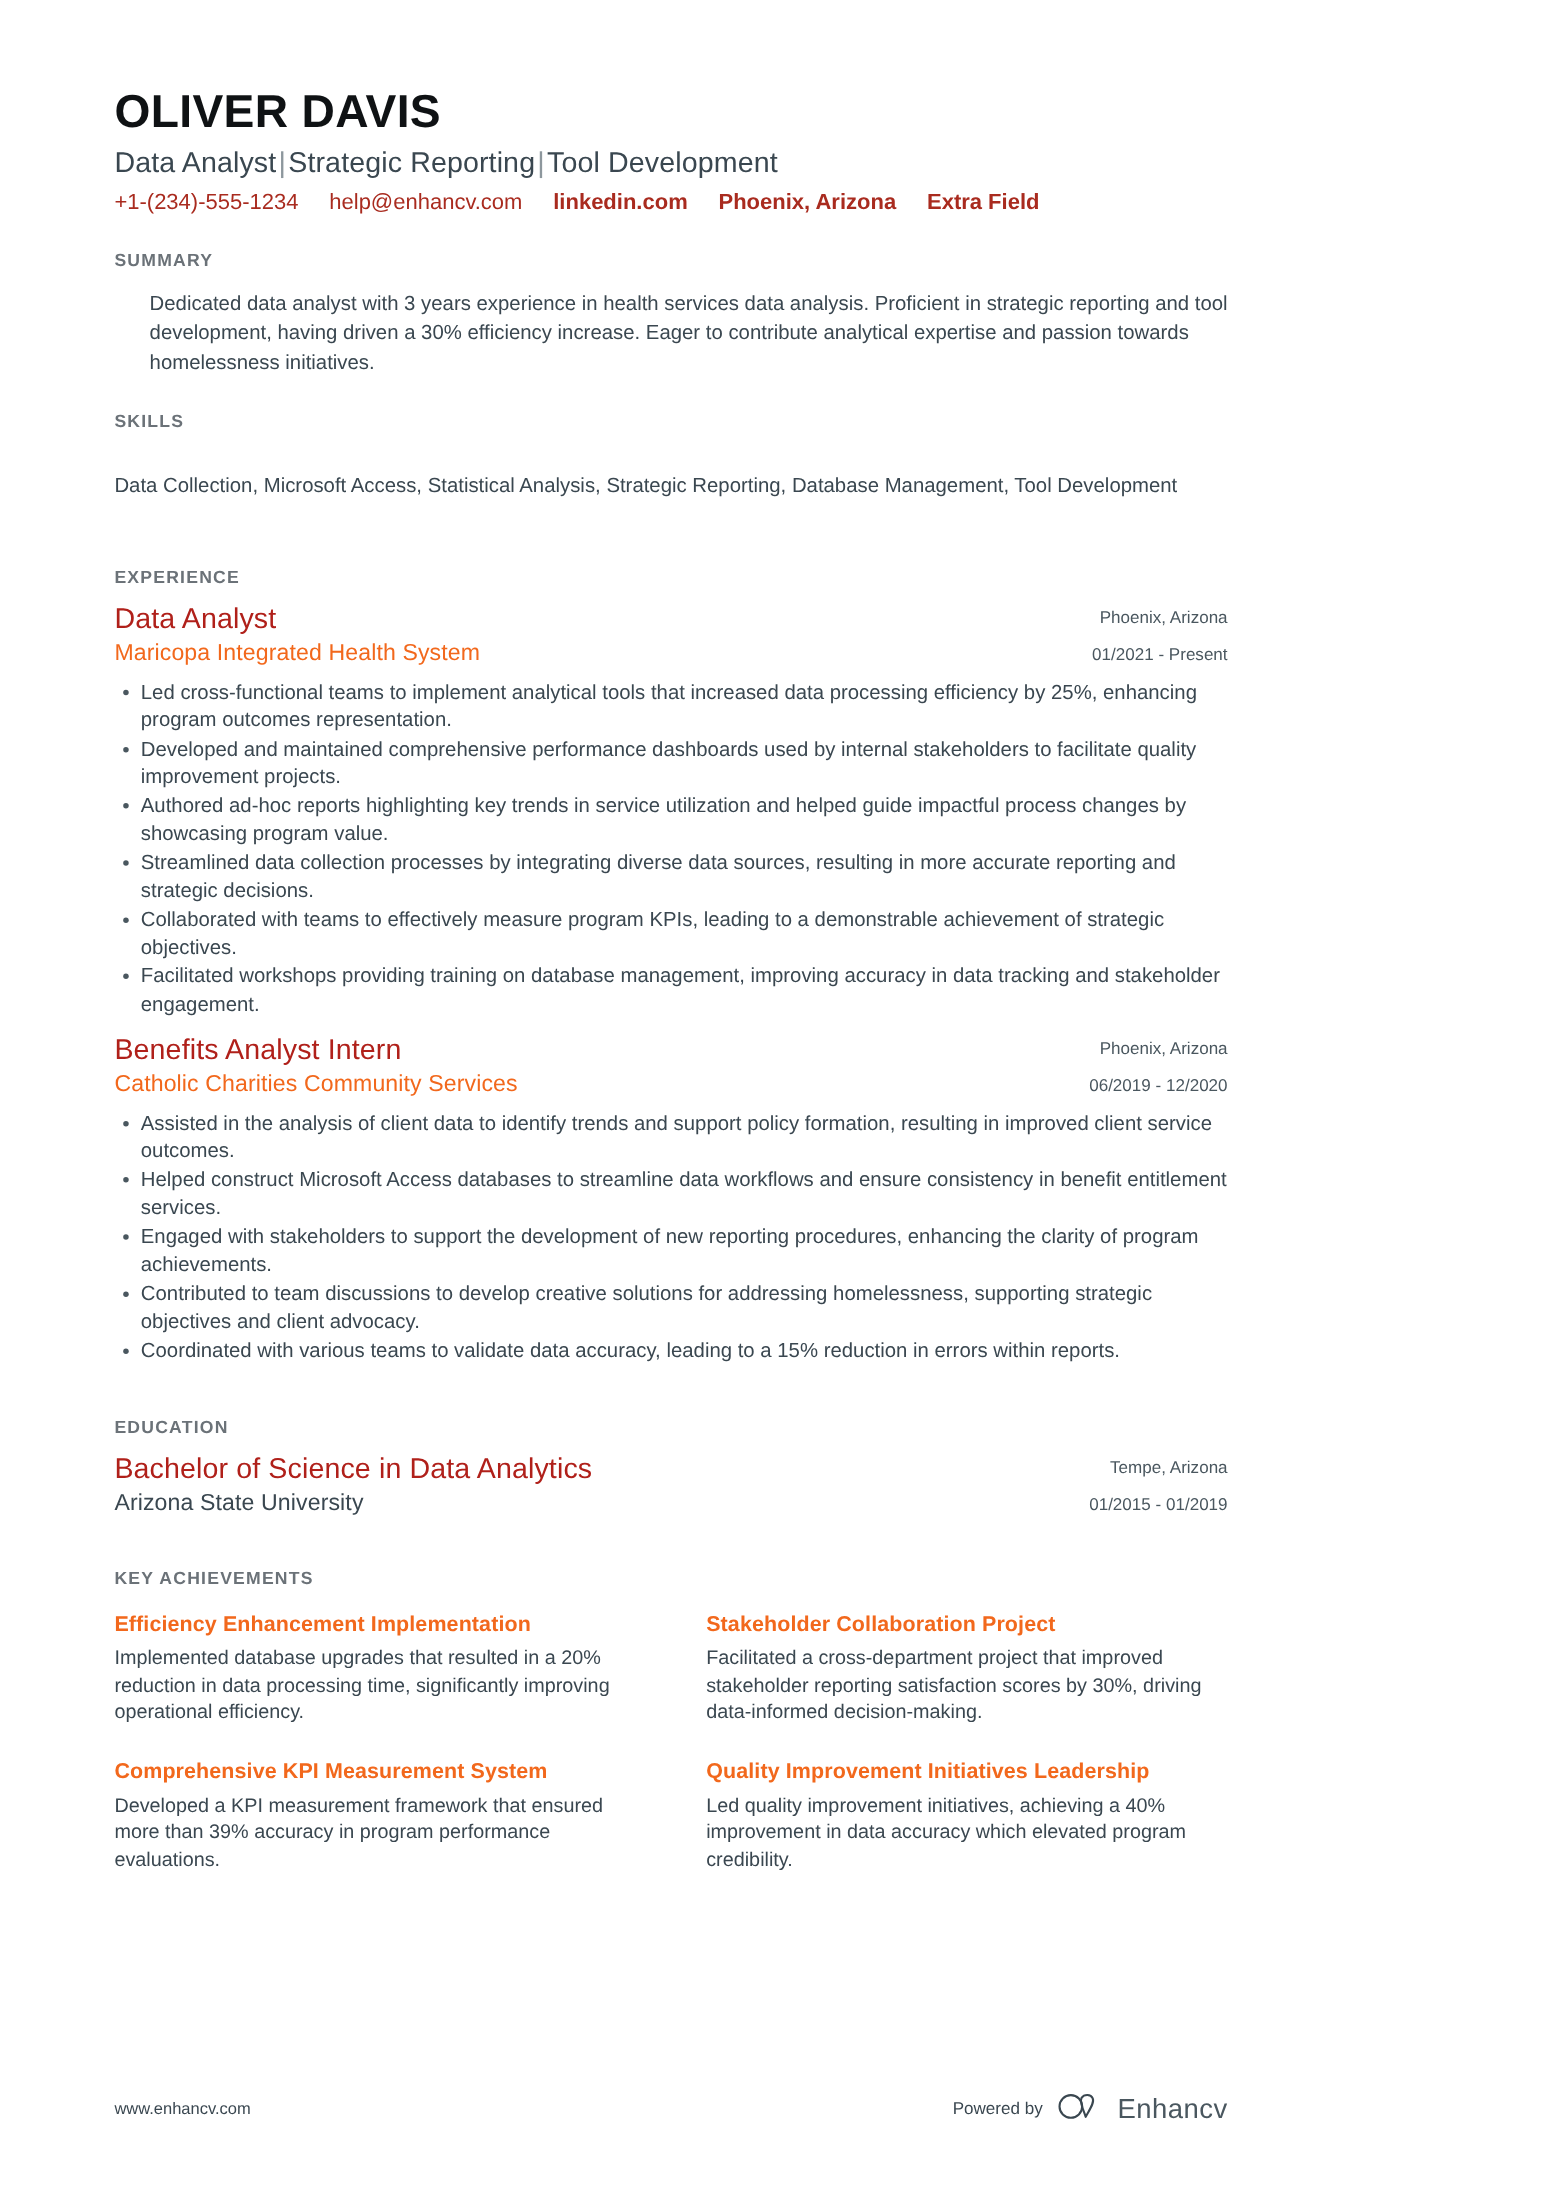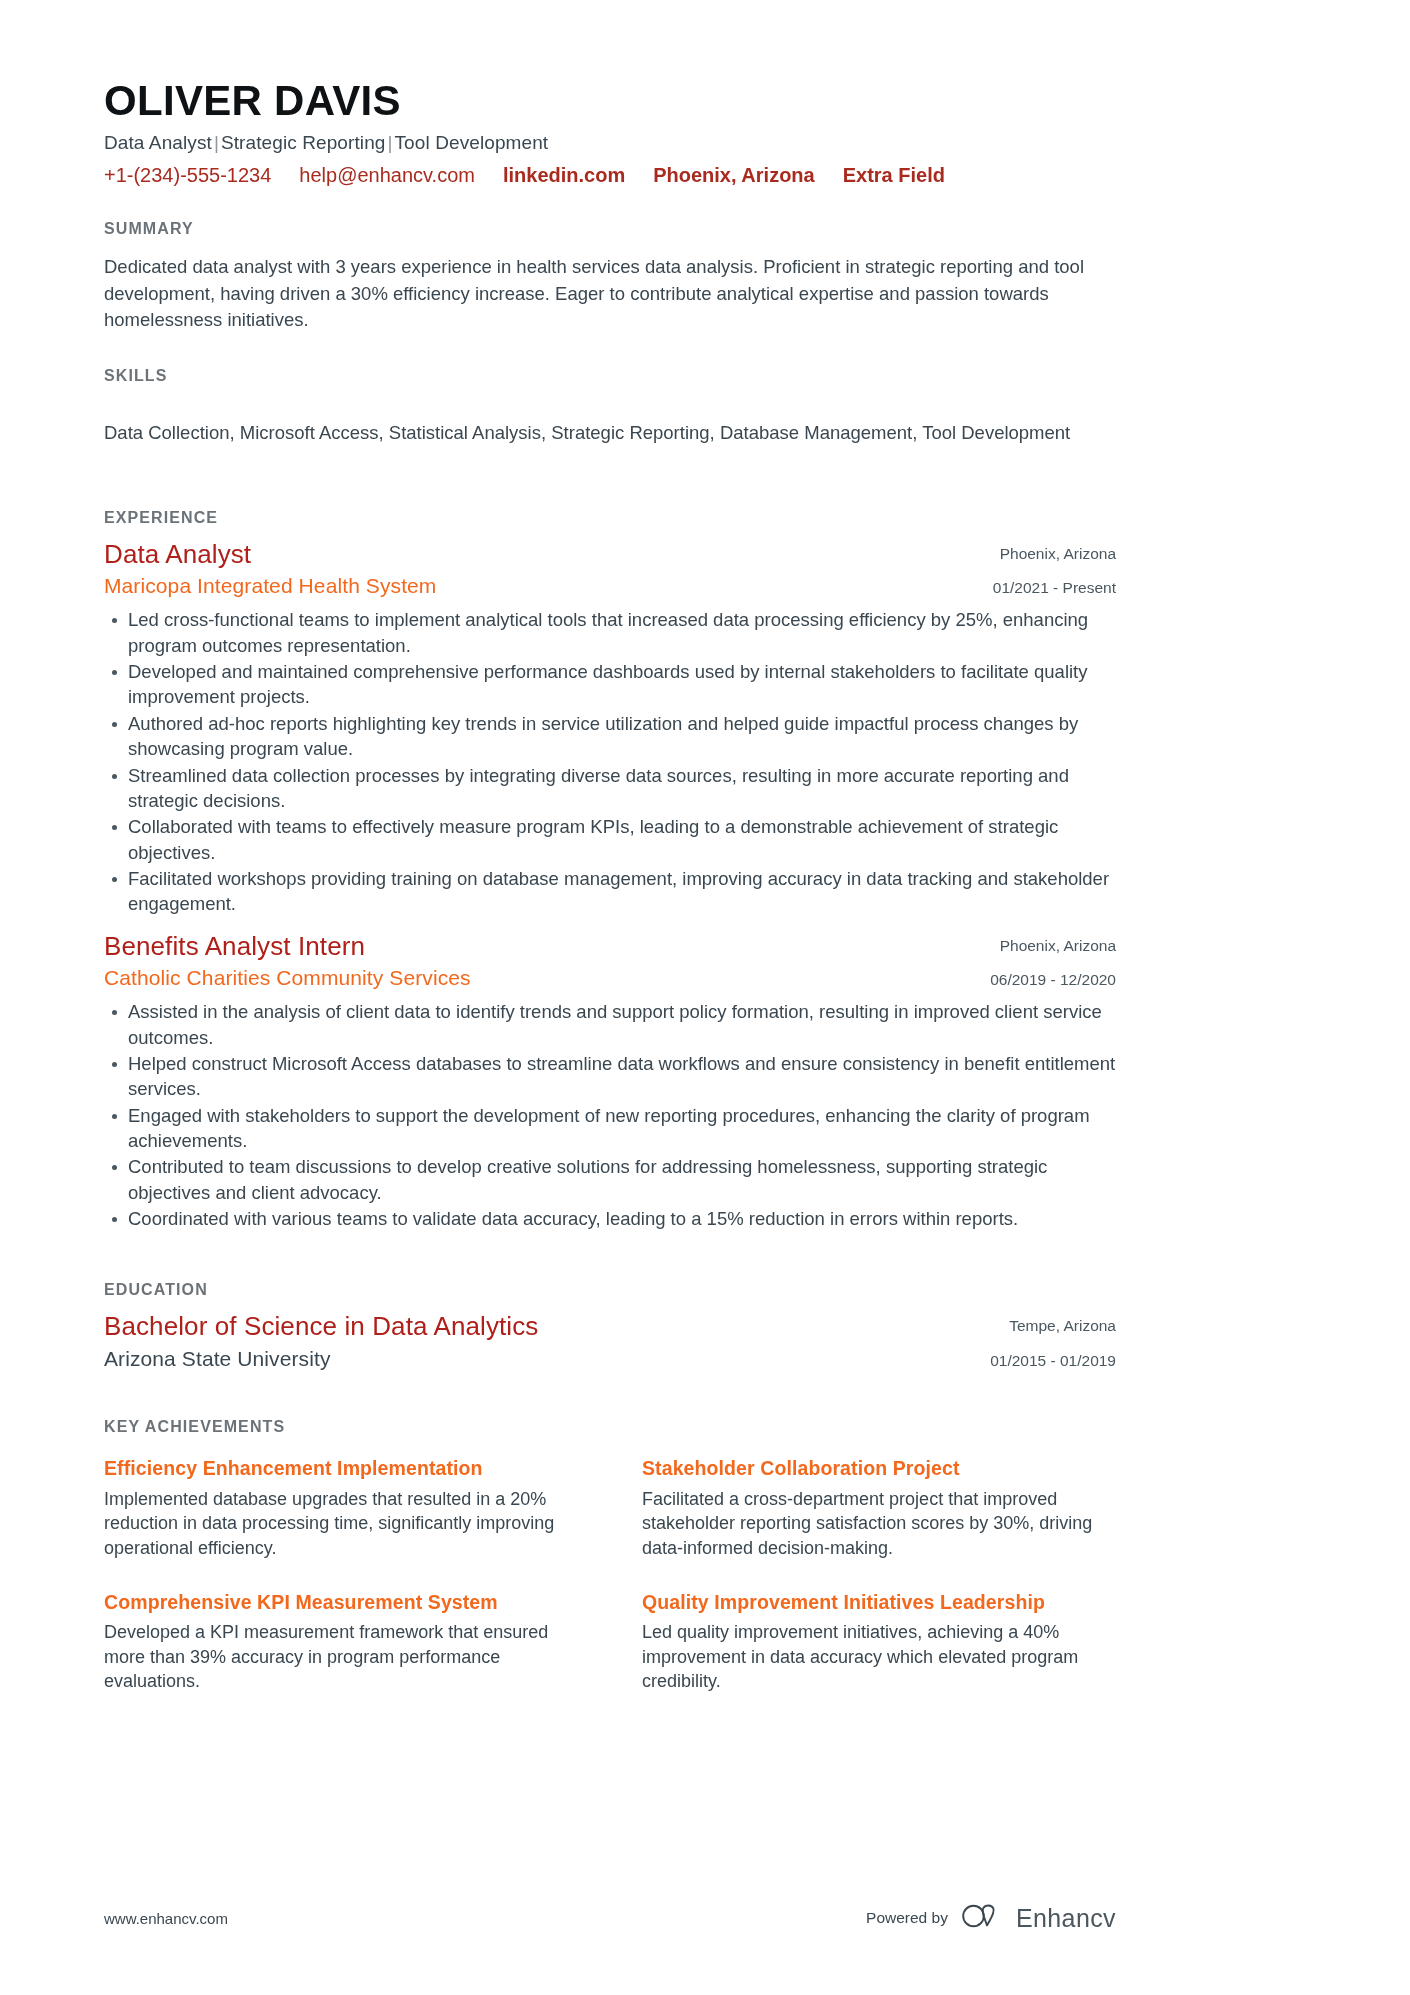--- a/index.html
+++ b/index.html
@@ -27,21 +27,21 @@
   .full-name {
     font-size: 42px;
     font-weight: bold;
     letter-spacing: 0.3px;
     color: #0f1214;
     line-height: 1.08;
   }
 
   .headline {
     margin-top: 9px;
-    font-size: 19px;
+    font-size: 26px;
     font-weight: 400;
     color: #3a4750;
     line-height: 1.2;
     letter-spacing: 0.1px;
   }
 
   .headline .sep {
     color: #8d979d;
     padding: 0 2px;
     font-weight: 300;
@@ -71,20 +71,21 @@
     color: #6b7278;
     text-transform: uppercase;
   }
 
   
   .summary-body {
     margin-top: 16px;
     font-size: 18.5px;
     line-height: 1.44;
     color: #3a4750;
+    margin-left: 32px;
   }
 
   
   .skills-body {
     margin-top: 35px;
     font-size: 18.5px;
     line-height: 1.44;
     color: #3a4750;
   }
 

